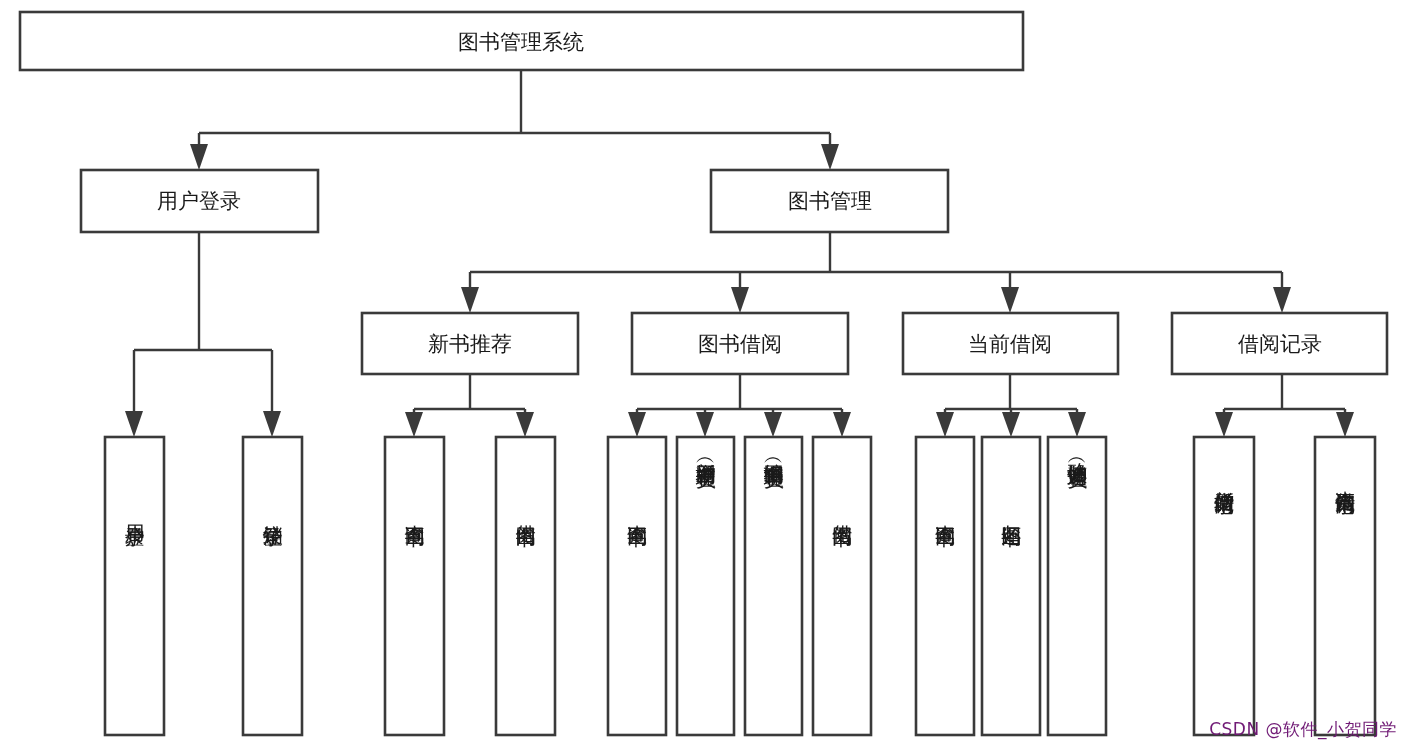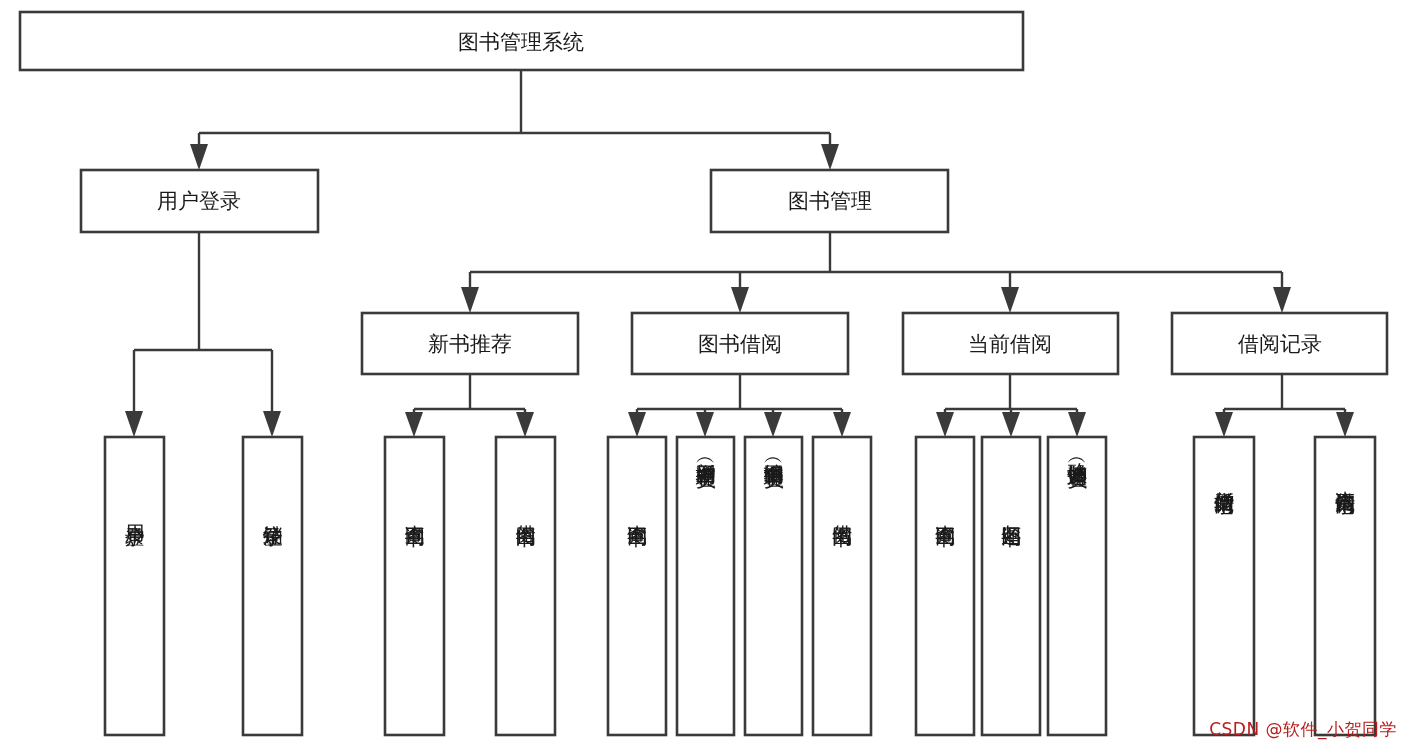--- a/index.html
+++ b/index.html
@@ -63,21 +63,21 @@
     letter-spacing: 1px;
     color: #1a1a1a;
     white-space: nowrap;
   }
   .watermark {
     position: absolute;
     right: 8px;
     bottom: 6px;
     font-family: "DejaVu Sans", "Liberation Sans", sans-serif;
     font-size: 17px;
-    color: #b91c1c;
+    color: #701a75;
     letter-spacing: 0.5px;
     user-select: none;
   }
 </style>
 </head>
 <body>
 
 <div id="diagram-root">
 
   <svg class="diagram-canvas" viewBox="0 0 1405 747">

